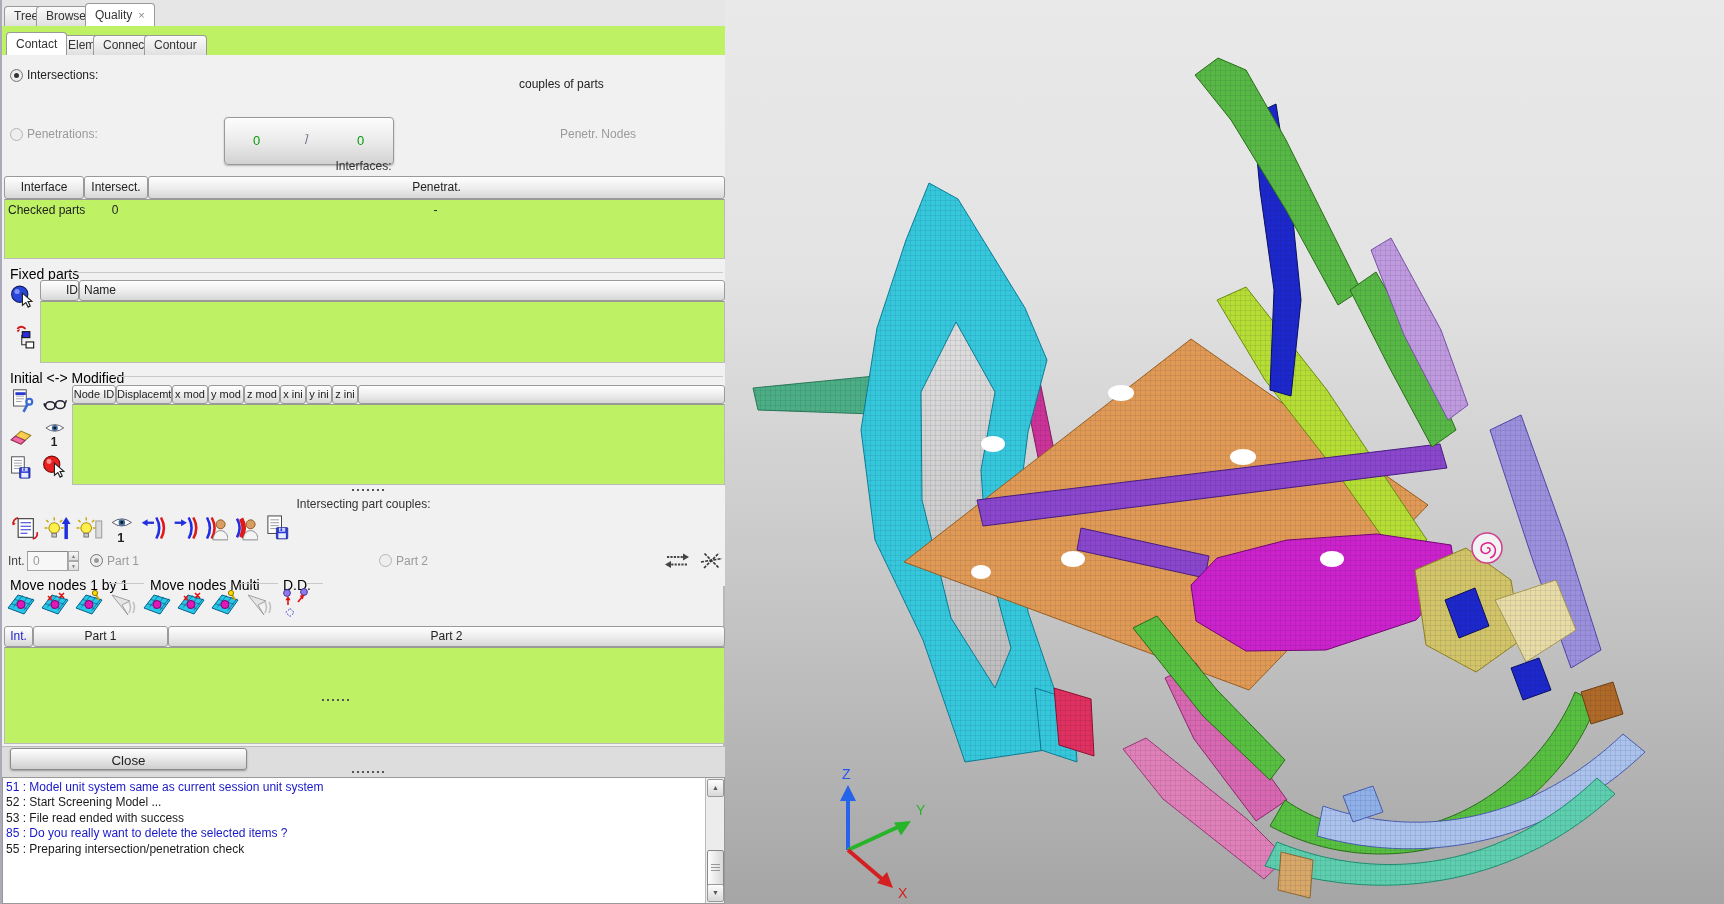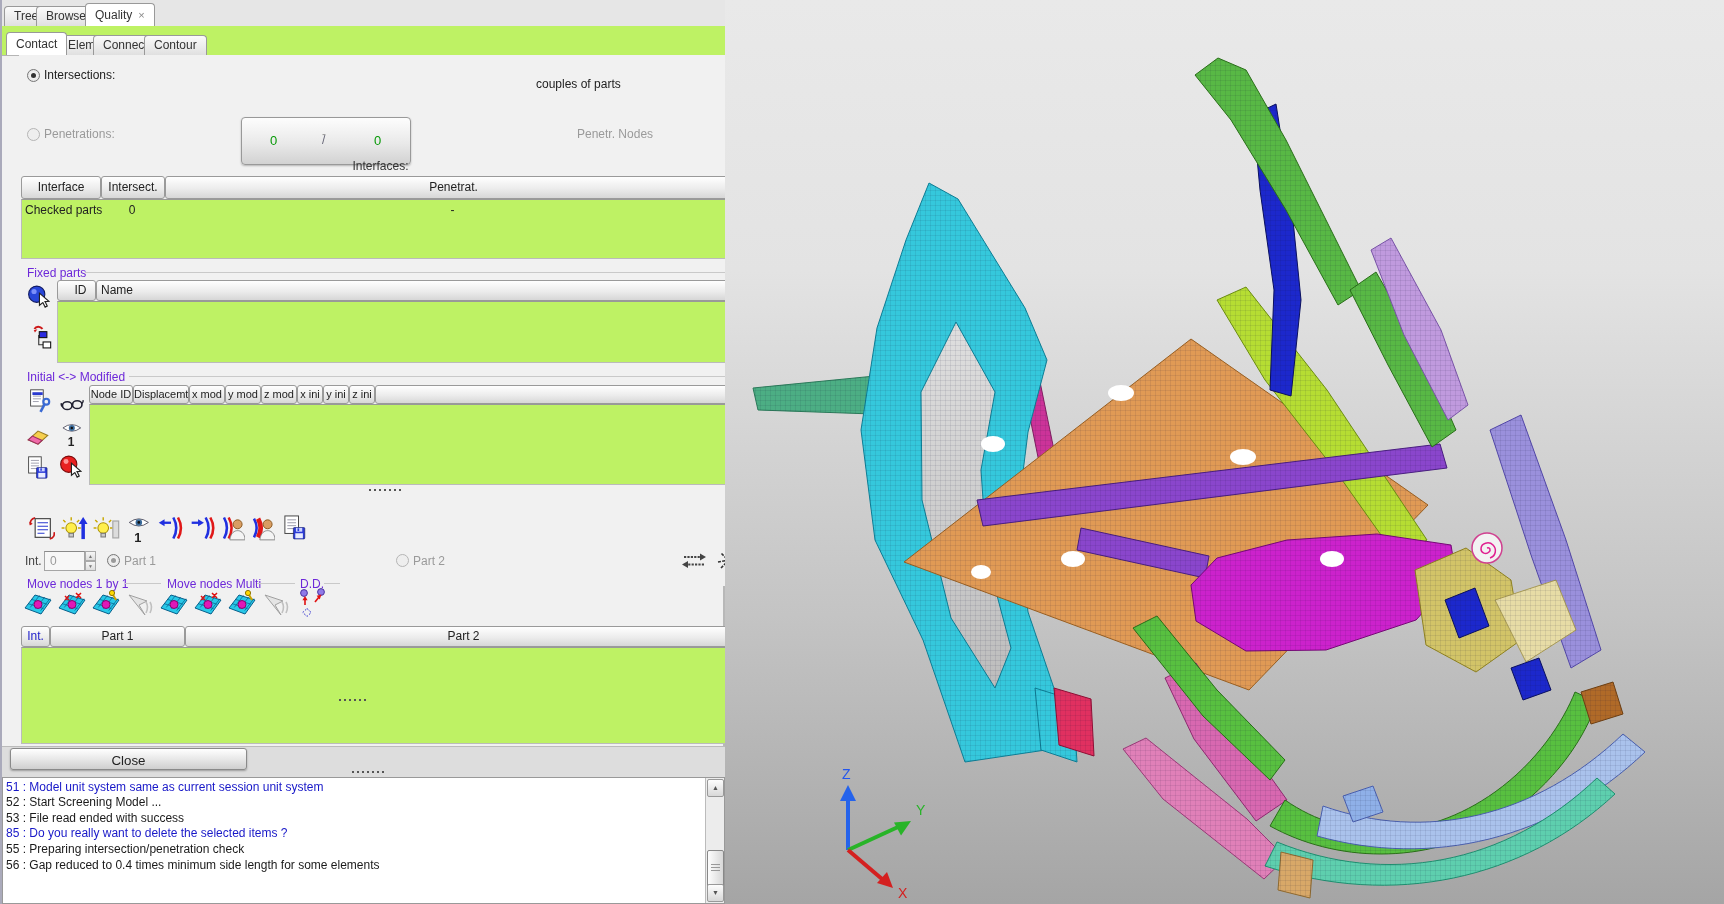--- a/index.html
+++ b/index.html
@@ -7,33 +7,33 @@
        font-family:"Liberation Sans",sans-serif;font-size:12px;color:#222;background:#e8e8e8}
   .r{position:absolute}
   
   .panel{left:0;top:0;width:725px;height:904px;background:#f1f1f1;border-right:2px solid #b8b8b8;box-sizing:border-box;border-left:2px solid #aab;}
   .tabbar1{left:0;top:0;width:723px;height:26px;background:#e6e6e6;border-bottom:1px solid #aaa}
   .tabbar2{left:0;top:26px;width:723px;height:29px;background:#bef264;border-bottom:1px solid #b5b5b5}
   .tab{position:absolute;bottom:0;height:19px;line-height:19px;padding:0 9px;background:linear-gradient(#fbfbfb,#e0e0e0);
        border:1px solid #999;border-bottom:none;border-radius:4px 4px 0 0;color:#333;white-space:nowrap;cursor:default}
   .tab.active{background:#fff;height:22px;line-height:22px;z-index:2}
   .tclose{color:#888;margin-left:6px;font-size:11px}
-  .content{left:17px;top:55px;width:723px;height:531px;background:#f1f1f1}
+  .content{left:0;top:55px;width:723px;height:531px;background:#f1f1f1}
   .radio{width:11px;height:11px;border-radius:50%;border:1px solid #777;background:radial-gradient(#fff,#dcdcdc);display:inline-block}
   .radio.sel::after{content:"";display:block;width:5px;height:5px;margin:3px;border-radius:50%;background:#333}
   .radio.dis{border-color:#b5b5b5;background:#eee}
   .radio.dissel::after{content:"";display:block;width:5px;height:5px;margin:3px;border-radius:50%;background:#9a9a9a}
   .gray{color:#9a9a9a}
   .valbox{left:222px;top:62px;width:168px;height:46px;border:1px solid #999;border-radius:4px;
           background:linear-gradient(#fdfdfd,#e9e9e9 55%,#d2d2d2);box-shadow:0 1px 2px rgba(0,0,0,.25)}
   .green{color:#089a08;font-size:13px}
   .hcell{position:absolute;top:0;height:100%;box-sizing:border-box;border:1px solid #9a9a9a;border-radius:3px;
          background:linear-gradient(#ffffff,#ececec 55%,#d7d7d7);text-align:center;color:#222;overflow:hidden;white-space:nowrap}
   .white{background:#bef264;border:1px solid #bbb;border-top:1px solid #999;box-sizing:border-box}
-  .glab{font-size:12px;color:#6d28d9;white-space:nowrap}
+  .glab{font-size:14px;color:#000000;white-space:nowrap}
   .hair{position:absolute;height:1px;background:#c9c9c9}
   .tbtn{position:absolute;cursor:pointer}
   .ic26{width:26px;height:26px;display:block}
   .ic28{width:28px;height:28px;display:block}
   .ic30{width:30px;height:30px;display:block}
   .dots-h{position:absolute;display:flex;gap:3px}
   .dots-h i{width:2px;height:2px;background:#555}
   .dots-v{position:absolute;display:flex;flex-direction:column;gap:3px}
   .dots-v i{width:2px;height:2px;background:#555}
   .spin{box-sizing:border-box;border:1px solid #aaa;background:linear-gradient(#f6f6f6,#ddd);
@@ -156,21 +156,21 @@
     <span class="tbtn" style="left:10px;top:268px">
       <svg class="ic26" viewBox="0 0 24 24">
           <path d="M12.5,5.5 C10,2.5 6.5,3 5,5.5" fill="none" stroke="#cc1818" stroke-width="1.8"></path>
           <path d="M4.4,6.6 l3.4,-0.8 l-2.3,3 Z" fill="#cc1818"></path>
           <path d="M9,11 V20 H13" fill="none" stroke="#333"></path>
           <rect x="9.5" y="8" width="7" height="5.5" fill="#2a2ae0" stroke="#111"></rect>
           <rect x="13" y="17.5" width="7" height="5.5" fill="#fff" stroke="#111"></rect>
         </svg>
     </span>
     <div class="r" style="left:38px;top:225px;width:685px;height:21px">
-      <div class="hcell" style="left:0;width:39px;line-height:19px;text-align:center;padding-left:8px">ID</div>
+      <div class="hcell" style="left:0;width:39px;line-height:19px;text-align:right;padding-left:8px">ID</div>
       <div class="hcell" style="left:39px;width:646px;line-height:19px;text-align:left;padding-left:4px">Name</div>
     </div>
     <div class="r white" style="left:38px;top:246px;width:685px;height:62px"></div>
 
     <span class="r glab" style="left:8px;top:315px">Initial &lt;-&gt; Modified</span>
     <div class="hair" style="left:110px;top:321px;width:611px"></div>
     <span class="tbtn" style="left:8px;top:333px">
       <svg class="ic26" viewBox="0 0 24 24">
           <use href="#s-page" width="20" height="20"></use>
           <path d="M5,5.2 H14.5" stroke="#2a3ad0" stroke-width="2.6"></path>
@@ -228,20 +228,21 @@
     <div class="dots-h" style="left:350px;top:434px">
         <i></i>
         <i></i>
         <i></i>
         <i></i>
         <i></i>
         <i></i>
         <i></i>
       </div>
 
+    <div class="r" style="left:0;top:442px;width:723px;text-align:center;color:#333">Intersecting part couples:</div>
 
     <span class="tbtn" style="left:8px;top:459px">
       <svg class="ic28" viewBox="0 0 24 24">
           <path d="M7,3.4 C3.6,4 2.4,6.4 3,9" fill="none" stroke="#cc1818" stroke-width="1.5"></path>
           <path d="M2.4,9.8 l-0.4,-3.2 l2.9,1.7 Z" fill="#cc1818"></path>
           <rect x="7" y="4" width="13" height="16" fill="#fff" stroke="#444"></rect>
           <path d="M9,7.5 H18 M9,10.5 H18 M9,13.5 H18 M9,16.5 H15" stroke="#2a3ad0"></path>
           <path d="M19.5,21.4 C22.6,20.6 23.8,18 23.2,15.6" fill="none" stroke="#cc1818" stroke-width="1.5"></path>
         </svg>
     </span>
@@ -420,21 +421,20 @@
       </div>
   </div>
   <button class="r closebtn" style="border-style:solid">Close</button>
 
   <div class="r log">
     <div class="logline"><span class="blue">51 : Model unit system same as current session unit system</span></div>
     <div class="logline"><span class="black">52 :  Start Screening Model ...</span></div>
     <div class="logline"><span class="black">53 : File read ended with success</span></div>
     <div class="logline"><span class="blue">85 : Do you really want to delete the selected items ?</span></div>
     <div class="logline"><span class="black">55 : Preparing intersection/penetration check</span></div>
-    <div class="logline"><span class="black">56 : Gap reduced to 0.4 times minimum side length for some elements</span></div>
     <div class="sb">
       <div class="sbbtn" style="top:1px">▲</div>
       <div class="sbthumb"></div>
       <div class="sbbtn" style="bottom:1px">▼</div>
     </div>
   </div>
 </div>
 
 <div class="dots-v r" style="left:728px;top:453px">
     <i></i>

